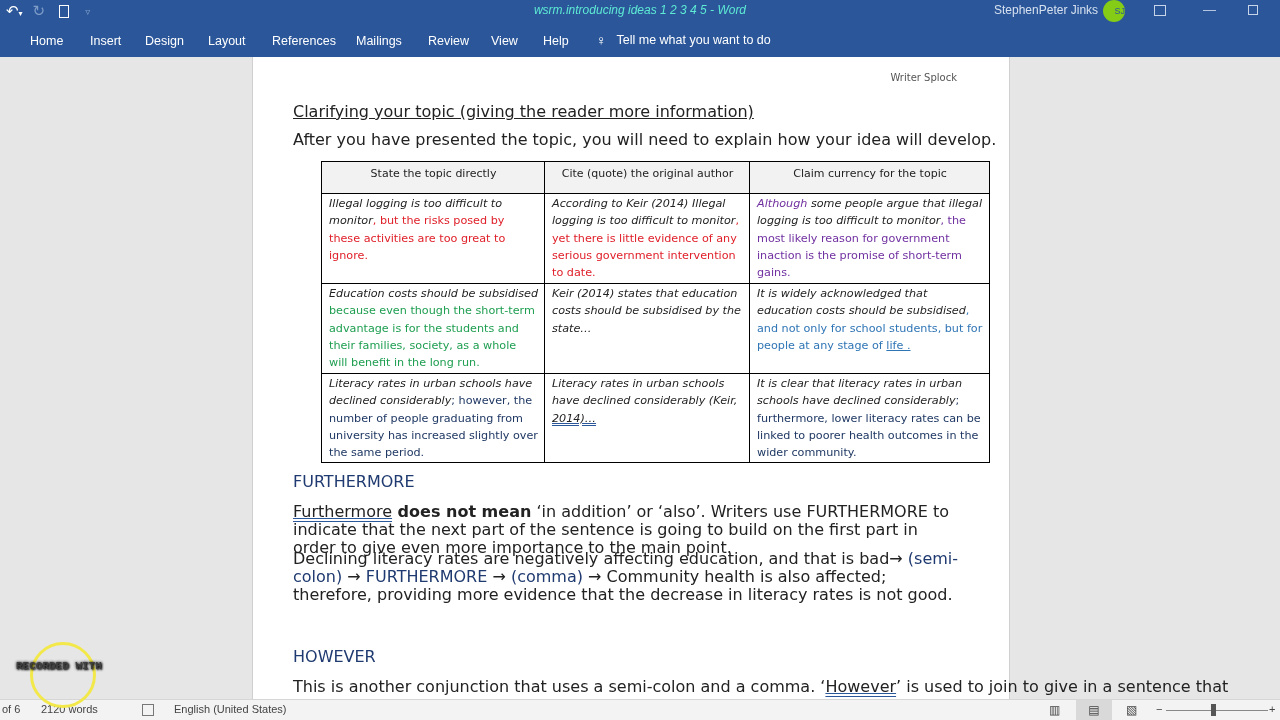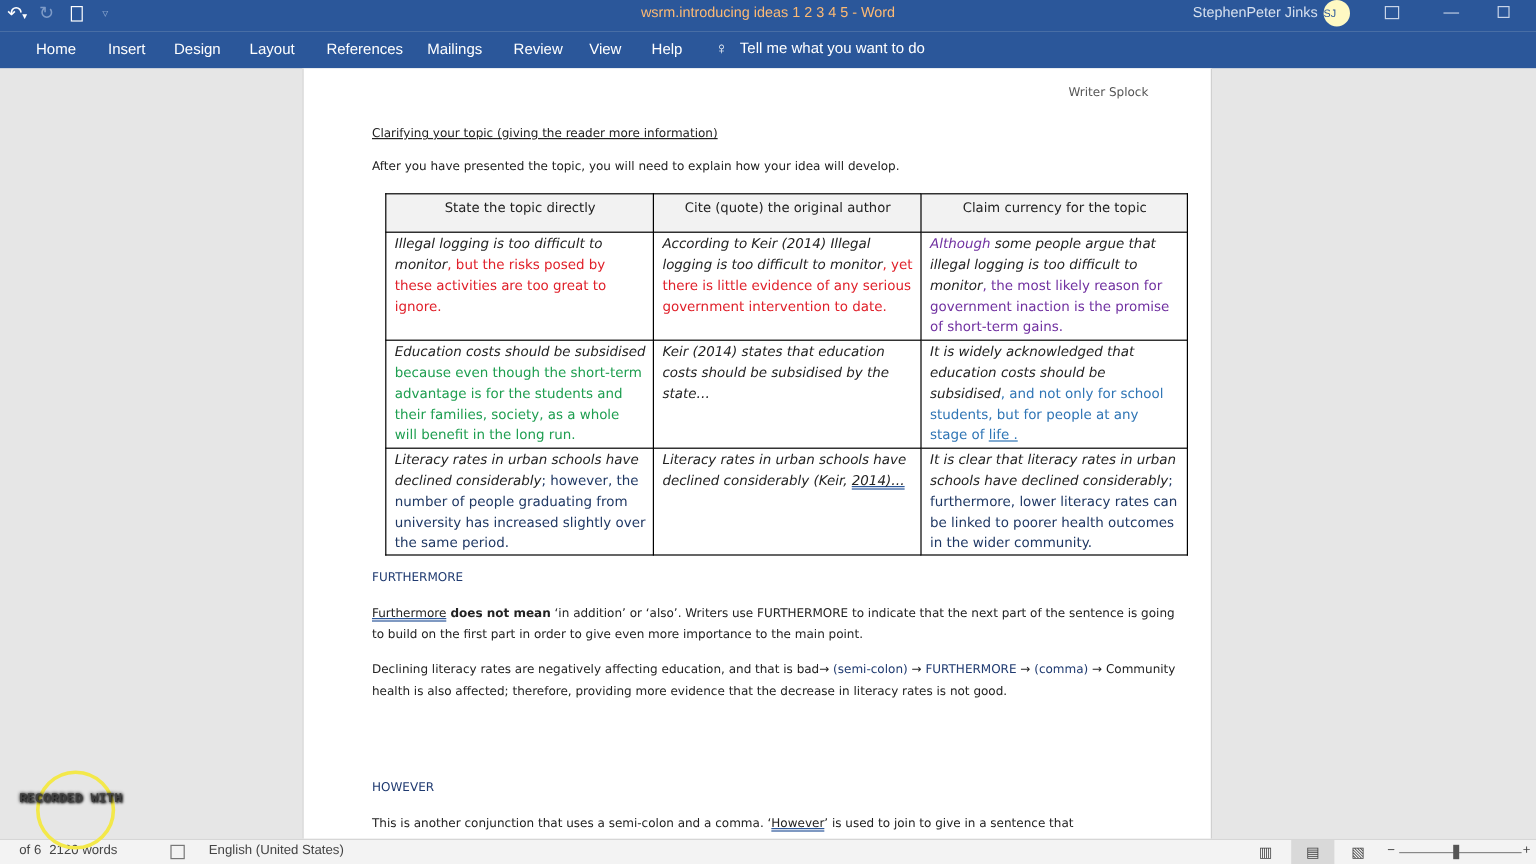--- a/index.html
+++ b/index.html
@@ -1,32 +1,32 @@
 <!DOCTYPE html>
 <html><head>
 <meta charset="utf-8">
 <style>
   * { box-sizing: border-box; margin: 0; padding: 0; }
   html, body { width: 1280px; height: 720px; overflow: hidden; background: #e6e6e6; font-family: "Liberation Sans", sans-serif; }
   #titlebar { position: absolute; left: 0; top: 0; width: 1280px; height: 26px; background: #2b579a; color: #fff; }
   #titlebar .qat { position: absolute; left: 6px; top: 2px; display: flex; gap: 10px; align-items: center; font-size: 15px; }
   #titlebar .qat span { display: inline-block; color: #fff; }
   #titlebar .qat .dim { color: #7f9cc8; }
-  #titlebar .title { position: absolute; left: 0; right: 0; top: 3px; text-align: center; font-size: 12px; color: #fdba74; }
+  #titlebar .title { position: absolute; left: 0; right: 0; top: 3px; text-align: center; font-size: 12px; color: #5eead4; font-style: italic; }
   #titlebar .user { position: absolute; left: 994px; top: 3px; font-size: 12px; color: #d6e0ef; }
-  #titlebar .avatar { position: absolute; left: 1103px; top: 0px; width: 22px; height: 22px; border-radius: 50%; background: #fef9c3; color: #2b579a; font-size: 9px; line-height: 22px; text-align: left; }
+  #titlebar .avatar { position: absolute; left: 1103px; top: 0px; width: 22px; height: 22px; border-radius: 50%; background: #84cc16; color: #2b579a; font-size: 9px; line-height: 22px; text-align: right; }
   #titlebar .winbtn { position: absolute; top: 2px; font-size: 13px; color: #c8d4e8; }
   #ribbon { position: absolute; left: 0; top: 26px; width: 1280px; height: 31px; background: #2b579a; color: #fff; }
   #ribbon .tab { position: absolute; top: 8px; font-size: 12.5px; color: #fff; cursor: pointer; }
   #ribbon .tell { position: absolute; left: 596px; top: 6px; display: flex; align-items: center; gap: 10px; font-size: 12.5px; }
   #ribbon .share { position: absolute; left: 1250px; top: 6px; font-size: 12.5px; margin-left: 40px; }
   #canvas { position: absolute; left: 0; top: 57px; width: 1280px; height: 642px; background: #e6e6e6; }
   #page { position: absolute; left: 252px; top: 0; width: 758px; height: 642px; background: #fff; border-left: 1px solid #d0d0d0; border-right: 1px solid #d0d0d0; font-family: "DejaVu Sans", sans-serif; color: #222; }
   .hdr { position: absolute; right: 52px; top: 15px; font-size: 10px; color: #555; }
-  .p { position: absolute; left: 57px; font-size: 10px; line-height: 18px; color: #222; }
+  .p { position: absolute; left: 40px; font-size: 16px; line-height: 18px; color: #222; }
   .u { text-decoration: underline; }
   .uu { text-decoration: underline double #2b579a; }
   .navy { color: #1f3a70; }
   table.t { position: absolute; left: 44px; top: 104px; width: 669px; border-collapse: collapse; font-size: 11.2px; line-height: 17.3px; margin-left: 24px; }
   table.t td, table.t th { border: 1px solid #000; vertical-align: top; padding: 1px 6px 1px 7px; text-align: left; font-weight: normal; }
   table.t th { background: #f2f2f2; text-align: center; height: 32px; padding-top: 3px; font-size: 11px; }
   table.t td { height: 90px; }
   table.t tr.r3 td { height: 86px; }
   .i { font-style: italic; }
   .red { color: #e0202a; }
@@ -80,21 +80,21 @@
 <div id="canvas">
   <div id="page">
     <div class="hdr">Writer Splock</div>
     <div class="p u" style="top:46px">Clarifying your topic (giving the reader more information)</div>
     <div class="p" style="top:74px">After you have presented the topic, you will need to explain how your idea will develop.</div>
 
     <table class="t">
       <tbody>
           <tr>
         <th style="width:223px">State the topic directly</th>
-        <th style="width:223px">Cite (quote) the original author</th>
+        <th style="width:205px">Cite (quote) the original author</th>
         <th>Claim currency for the topic</th>
       </tr>
       <tr>
         <td><span class="i">Illegal logging is too difficult to monitor</span><span class="red">, but the risks posed by these activities are too great to ignore.</span></td>
         <td><span class="i">According to Keir (2014) Illegal logging is too difficult to monitor</span><span class="red">, yet there is little evidence of any serious government intervention to date.</span></td>
         <td><span class="i purple">Although</span><span class="i"> some people argue that illegal logging is too difficult to monitor</span><span class="purple">, the most likely reason for government inaction is the promise of short-term gains.</span></td>
       </tr>
       <tr>
         <td><span class="i">Education costs should be subsidised</span><span class="green"> because even though the short-term advantage is for the students and their families, society, as a whole will benefit in the long run.</span></td>
         <td><span class="i">Keir (2014) states that education costs should be subsidised by the state…</span></td>
@@ -112,21 +112,21 @@
     <div class="p" style="top:446px;width:672px"><span class="uu">Furthermore</span><b> does not mean</b><span> ‘in addition’ or ‘also’. Writers use FURTHERMORE to indicate that the next part of the sentence is going to build on the first part in order to give even more importance to the main point.</span></div>
     <div class="p" style="top:493px;width:672px"><span>Declining literacy rates are negatively affecting education, and that is bad→ </span><span class="navy">(semi-colon)</span><span> → </span><span class="navy">FURTHERMORE</span><span> → </span><span class="navy">(comma)</span><span> → Community health is also affected; therefore, providing more evidence that the decrease in literacy rates is not good.</span></div>
 
 
     <div class="p navy" style="top:591px">HOWEVER</div>
     <div class="p" style="top:621px;width:680px;white-space:nowrap"><span>This is another conjunction that uses a semi-colon and a comma. ‘</span><span class="uu">However</span><span>’ is used to join to give in a sentence that</span></div>
   </div>
 </div>
 
 <div id="statusbar">
-  <span class="s" style="left:16px">of 6</span>
+  <span class="s" style="left:2px">of 6</span>
   <span class="s" style="left:41px">2120 words</span>
   <span class="s" style="left:142px;width:12px;height:12px;border:1px solid #777;top:4px"></span>
   <span class="s" style="left:174px">English (United States)</span>
   <span class="s" style="left:1049px;font-size:12px">▥</span>
   <span class="s" style="left:1076px;top:0;width:36px;height:20px;background:#d9d9d9;text-align:center;font-size:12px;line-height:20px">▤</span>
   <span class="s" style="left:1126px;font-size:12px">▧</span>
   <span class="s" style="left:1156px">−</span>
   <span class="s" style="left:1166px;top:10px;width:102px;height:1px;background:#888"></span>
   <span class="s" style="left:1211px;top:4px;width:5px;height:12px;background:#555"></span>
   <span class="s" style="left:1269px">+</span>

